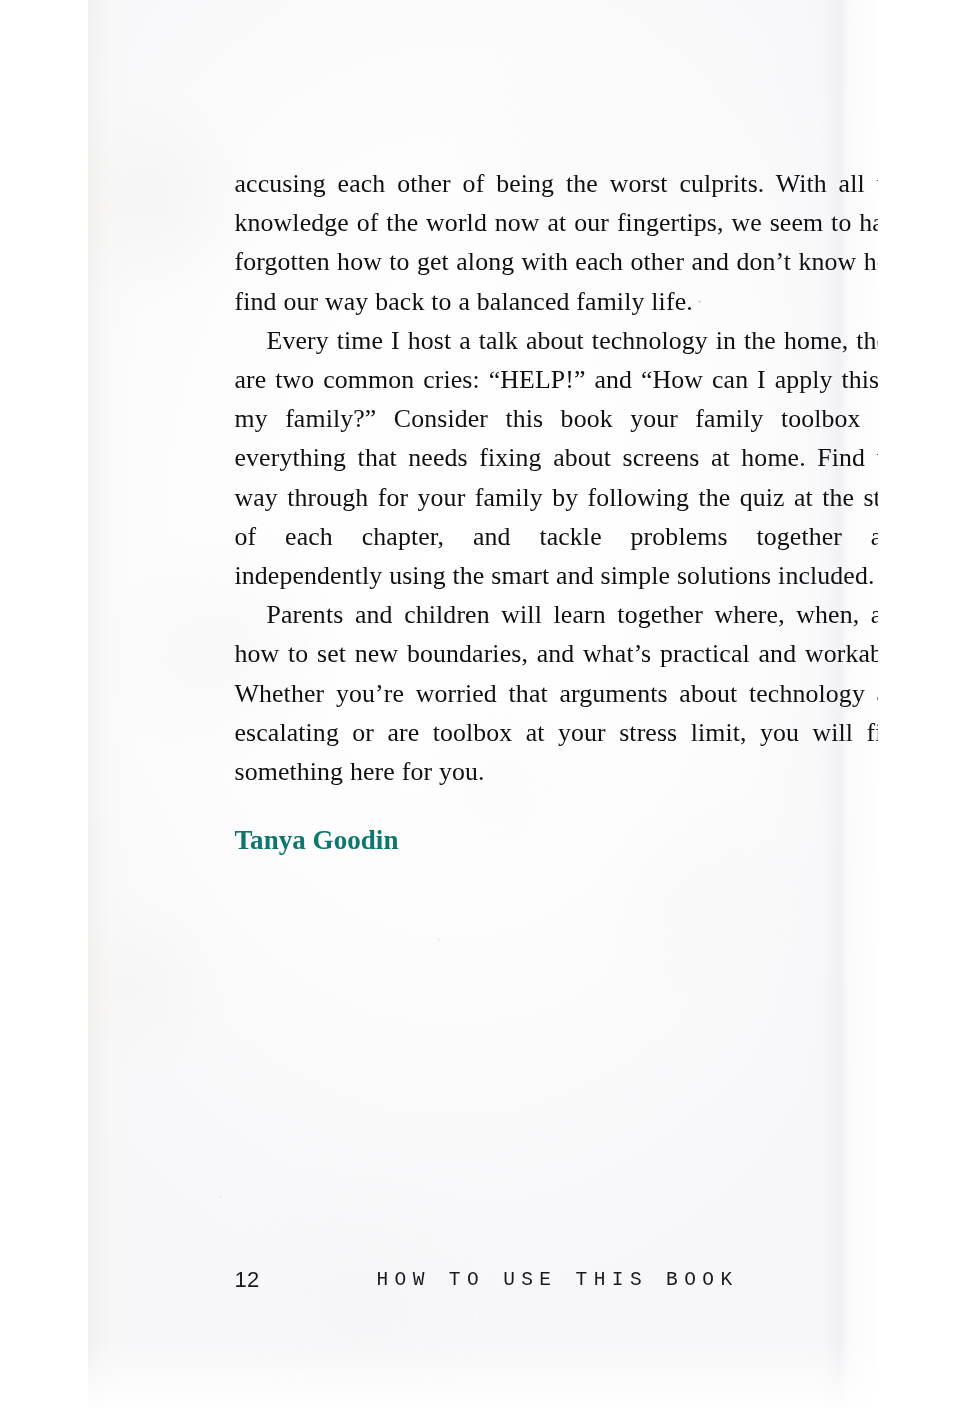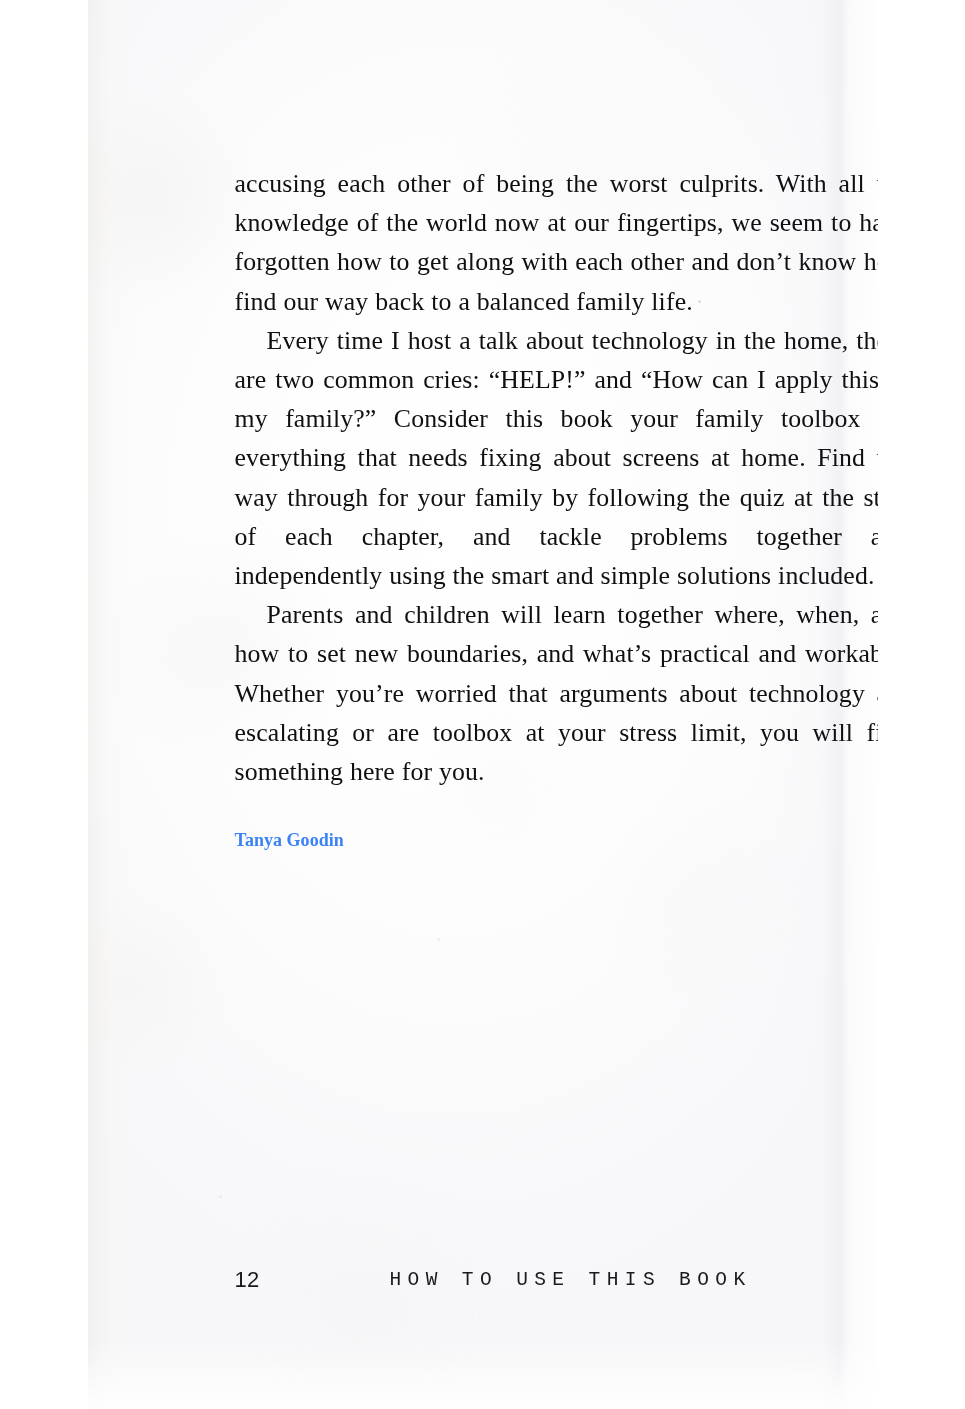--- a/index.html
+++ b/index.html
@@ -104,33 +104,33 @@
   }
   .body-para.indent { text-indent: 32px; }
   .body-para.last-line-left { text-align-last: left; }
 
   .signature {
     margin: 0;
     position: absolute;
     left: 147px;
     top: 823px;
     z-index: 5;
-    font-size: 18px;
+    font-size: 27px;
     line-height: 34px;
     font-weight: 700;
     letter-spacing: .002em;
-    color: #3b82f6;
+    color: #0f766e;
   }
 
   
   .footer {
     position: absolute;
     z-index: 5;
     left: 147px;
-    right: 132px;
+    right: 145px;
     top: 1263px;
     height: 34px;
     display: flex;
     align-items: center;
     justify-content: space-between;
   }
   .folio {
     font-family: "Liberation Sans", "DejaVu Sans", sans-serif;
     font-size: 22px;
     line-height: 24px;

